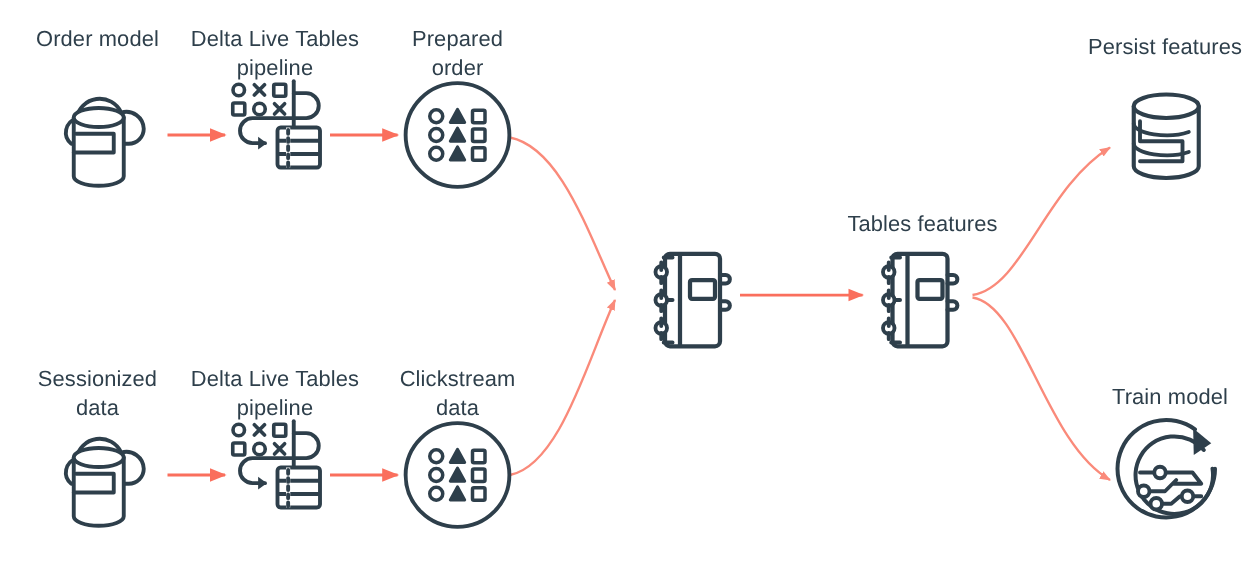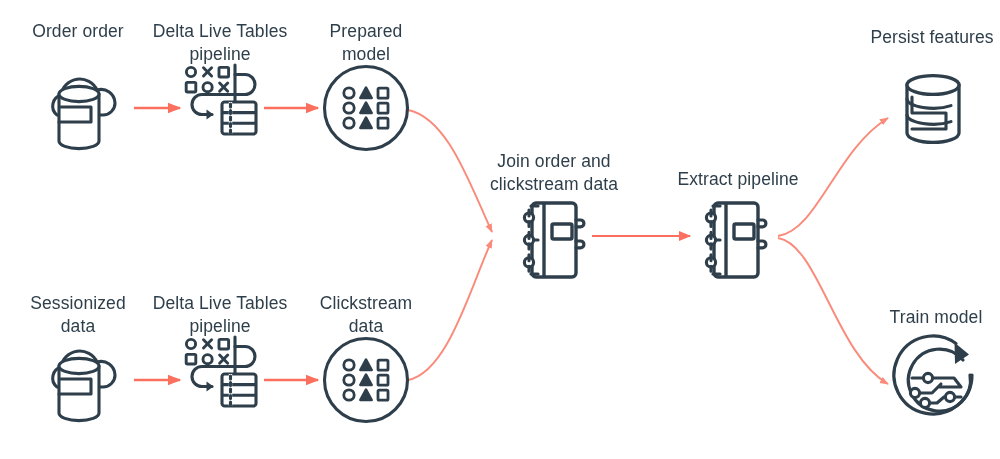--- a/index.html
+++ b/index.html
@@ -175,39 +175,37 @@
     </g>
 
     <g transform="translate(899,69)">
       <use href="#icon-feature-db"></use>
     </g>
     <g transform="translate(899,341)">
       <use href="#icon-train-model"></use>
     </g>
   </svg>
 
-  <div class="node-label" style="left:8px; top:20px; width:140px;">Order order</div>
+  <div class="node-label" style="left:8px; top:20px; width:140px;">Order model</div>
 
   <div class="node-label" style="left:140px; top:20px; width:160px;">Delta Live Tables
 pipeline</div>
 
   <div class="node-label" style="left:306px; top:20px; width:120px;">Prepared
-model</div>
+order</div>
 
   <div class="node-label" style="left:8px; top:292px; width:140px;">Sessionized
 data</div>
 
   <div class="node-label" style="left:140px; top:292px; width:160px;">Delta Live Tables
 pipeline</div>
 
   <div class="node-label" style="left:306px; top:292px; width:120px;">Clickstream
 data</div>
 
-  <div class="node-label" style="left:468px; top:150px; width:172px;">Join order and
-clickstream data</div>
-
-  <div class="node-label" style="left:658px; top:168px; width:160px;">Extract pipeline</div>
+
+  <div class="node-label" style="left:658px; top:168px; width:160px;">Tables features</div>
 
   <div class="node-label" style="left:848px; top:26px; width:168px;">Persist features</div>
 
   <div class="node-label" style="left:866px; top:306px; width:140px;">Train model</div>
 
 </div>
 
 </body></html>

